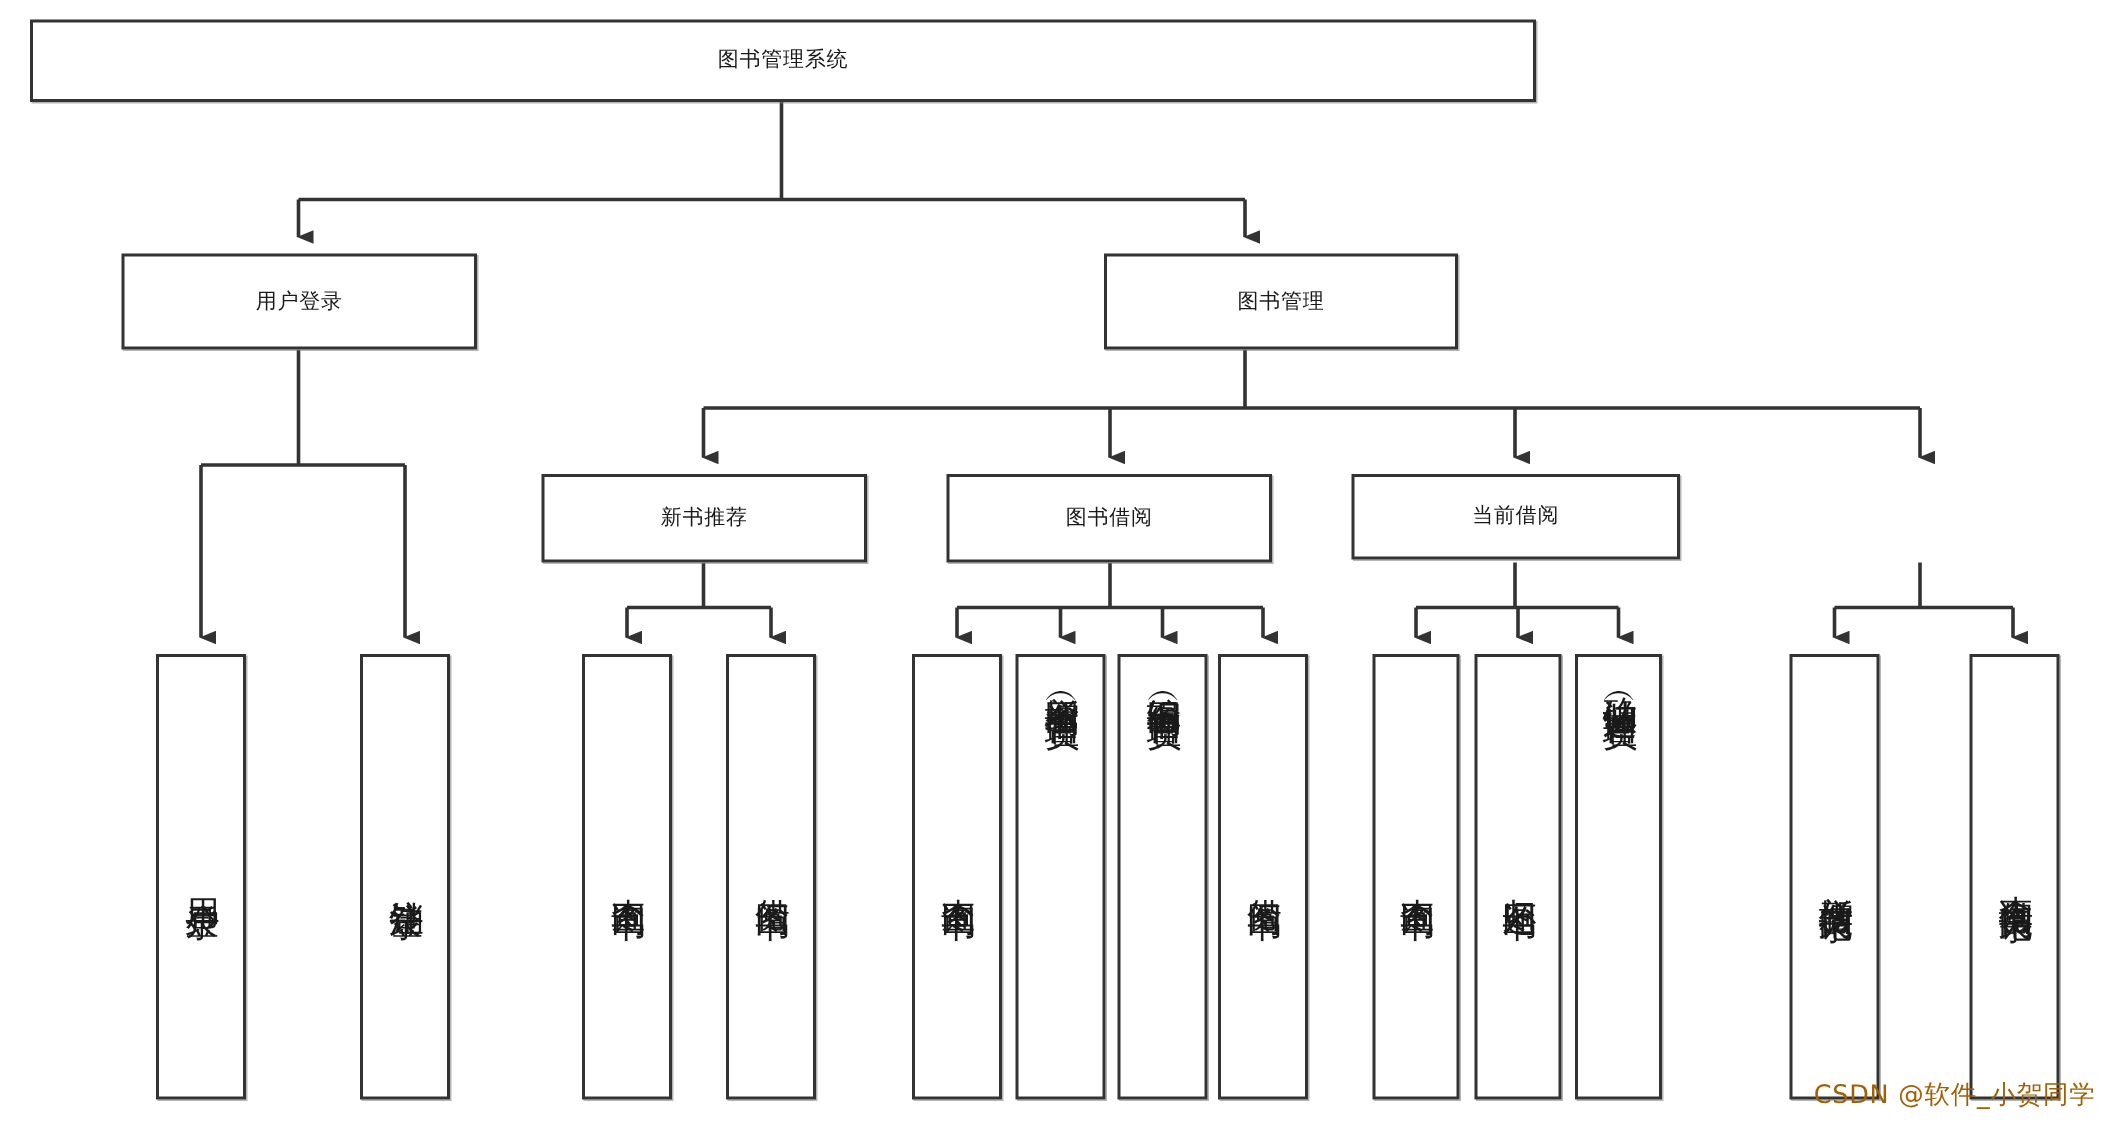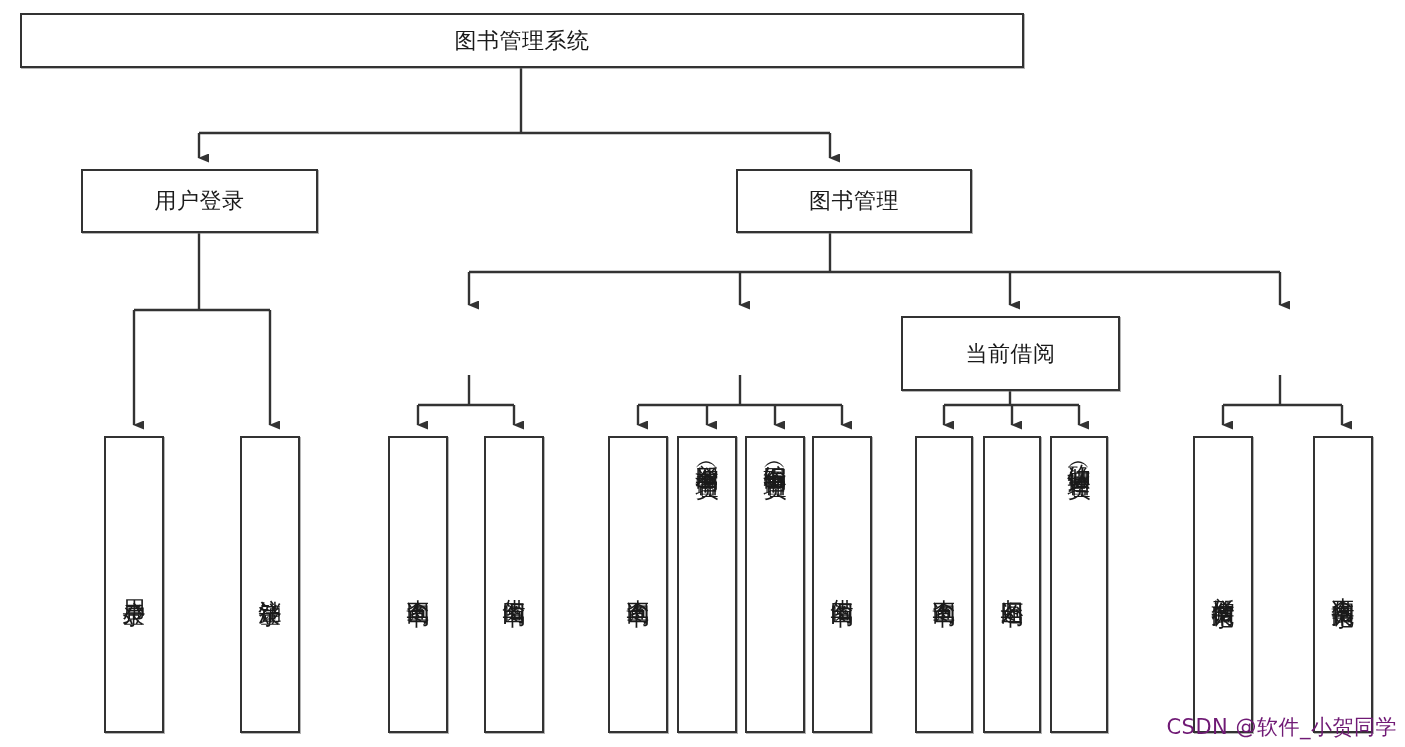--- a/index.html
+++ b/index.html
@@ -36,21 +36,21 @@
     justify-content: center;
     text-align: center;
     color: #1a1a1a;
   }
   .node .label {
     display: block;
     line-height: 1.18;
     white-space: pre;
   }
   .node.horiz .label {
-    font-size: 22px;
+    font-size: 14px;
     letter-spacing: 0.5px;
   }
   .node.vert {
     align-items: flex-start;
     justify-content: center;
     padding-top: 8px;
   }
   .node.vert .label {
     writing-mode: vertical-rl;
     text-orientation: upright;
@@ -59,22 +59,22 @@
     line-height: 1;
   }
   .node.vert.centered {
     align-items: center;
     padding-top: 0;
   }
   #watermark {
     position: absolute;
     right: 8px;
     bottom: 6px;
-    font-size: 21px;
-    color: #701a75;
+    font-size: 17px;
+    color: #a16207;
     letter-spacing: 0.5px;
     white-space: nowrap;
     user-select: none;
   }
 </style>
 </head>
 <body>
 
 <div id="canvas">
 
@@ -132,21 +132,27 @@
     <span class="label">图书管理系统</span>
   </div>
 
   <div class="node horiz" style="left:81px; top:169px; width:237px; height:64px;">
     <span class="label">用户登录</span>
   </div>
   <div class="node horiz" style="left:736px; top:169px; width:236px; height:64px;">
     <span class="label">图书管理</span>
   </div>
 
-  <div class="node horiz" style="left:901px; top:316px; width:219px; height:75px;">
+  <div class="node horiz" style="left:361px; top:316px; width:217px; height:59px;">
+    <span class="label">新书推荐</span>
+  </div>
+  <div class="node horiz" style="left:631px; top:316px; width:217px; height:59px;">
+    <span class="label">图书借阅</span>
+  </div>
+  <div class="node horiz" style="left:901px; top:316px; width:219px; height:57px;">
     <span class="label">当前借阅</span>
   </div>
 
   <div class="node vert centered" style="left:104px; top:436px; width:60px; height:297px;">
     <span class="label">用户登录</span>
   </div>
   <div class="node vert centered" style="left:240px; top:436px; width:60px; height:297px;">
     <span class="label">注销登录</span>
   </div>
 

